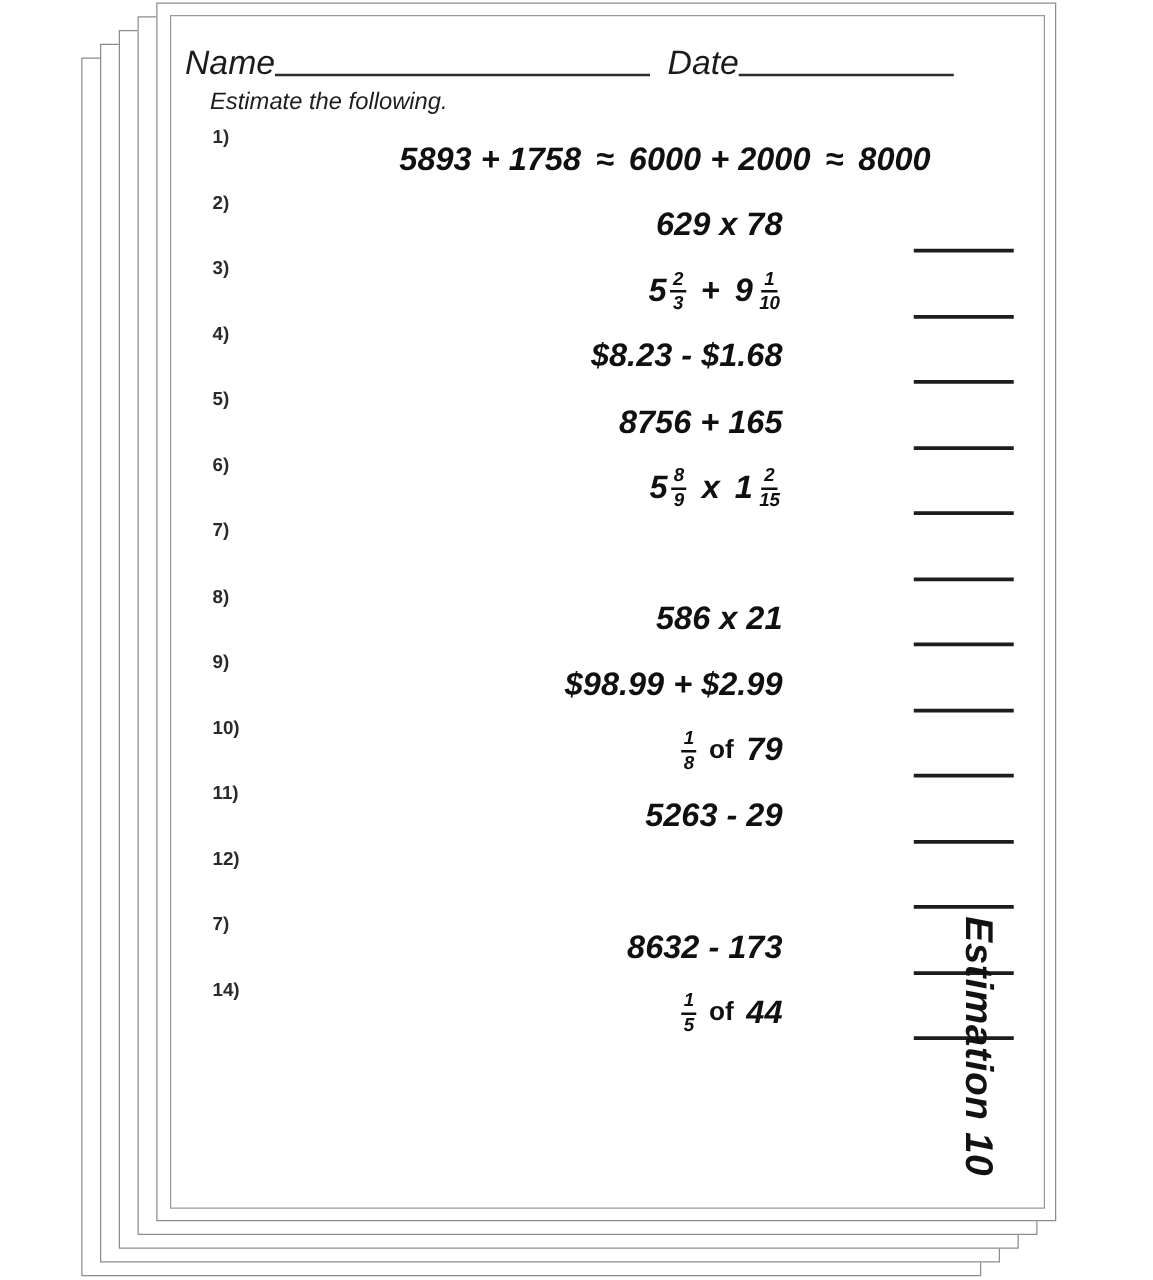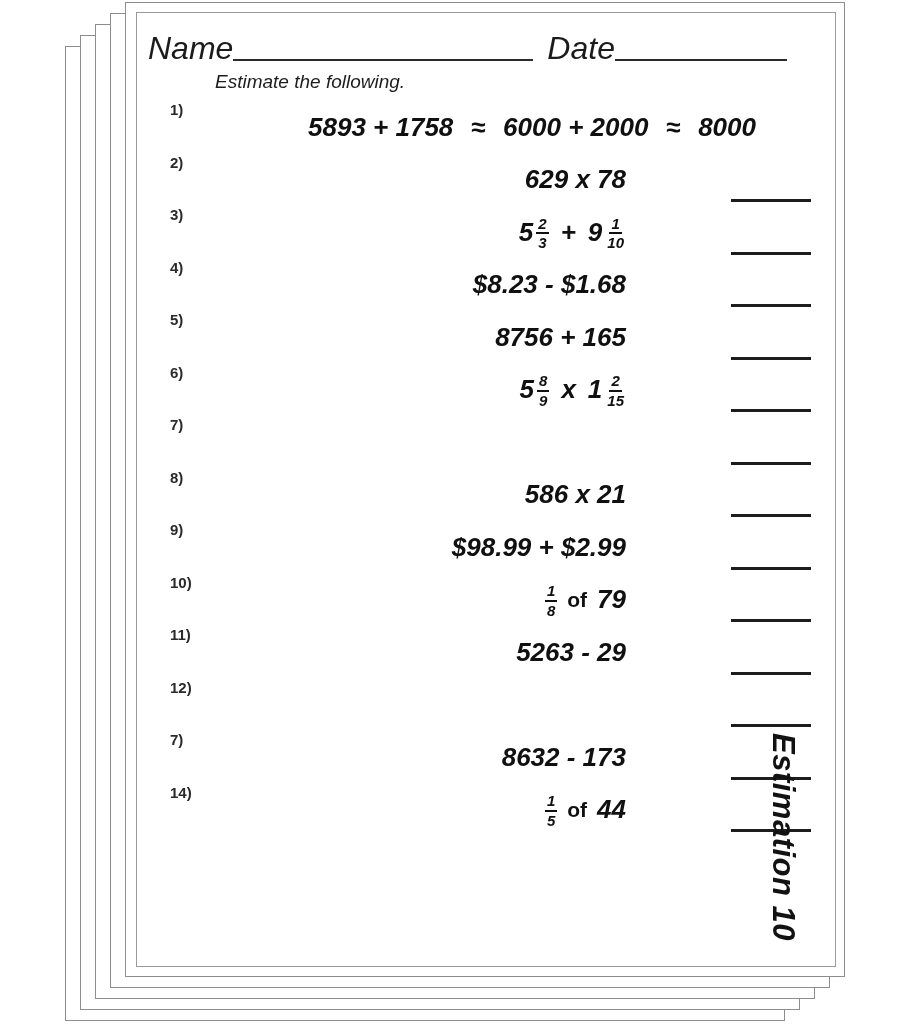--- a/index.html
+++ b/index.html
@@ -58,21 +58,21 @@
     top: 25px;
     width: 655px;
     height: 36px;
     display: flex;
     align-items: flex-end;
   }
   .hdr-label {
     font-family: "Liberation Sans", sans-serif;
     font-style: italic;
     font-weight: 400;
-    font-size: 32px;
+    font-size: 27px;
     color: #1b1b1b;
     line-height: 1;
     white-space: nowrap;
   }
   .hdr-rule {
     border-bottom: 2px solid #2b2b2b;
     height: 0;
     margin-bottom: 3px;
   }
   #name-rule { width: 300px; }
@@ -82,21 +82,20 @@
   
   #instruction {
     position: absolute;
     left: 42px;
     top: 68px;
     font-style: italic;
     font-weight: 400;
     font-size: 19px;
     color: #1d1d1d;
     white-space: nowrap;
-    margin-left: 47px;
   }
 
   
   #problems {
     position: absolute;
     left: 0;
     top: 98px;
     width: 720px;
   }
   .prob-row {
@@ -122,21 +121,21 @@
     font-style: italic;
     color: #101010;
     white-space: nowrap;
     display: flex;
     align-items: center;
     justify-content: flex-end;
     height: 100%;
   }
   .prob-body.work {
     width: 560px;
-    justify-content: space-between;
+    justify-content: center;
     padding-left: 112px;
     box-sizing: border-box;
   }
   .op {
     display: inline-block;
     padding: 0 6px;
   }
   .op.wide { padding: 0 12px; }
   .op-word {
     font-style: normal;

